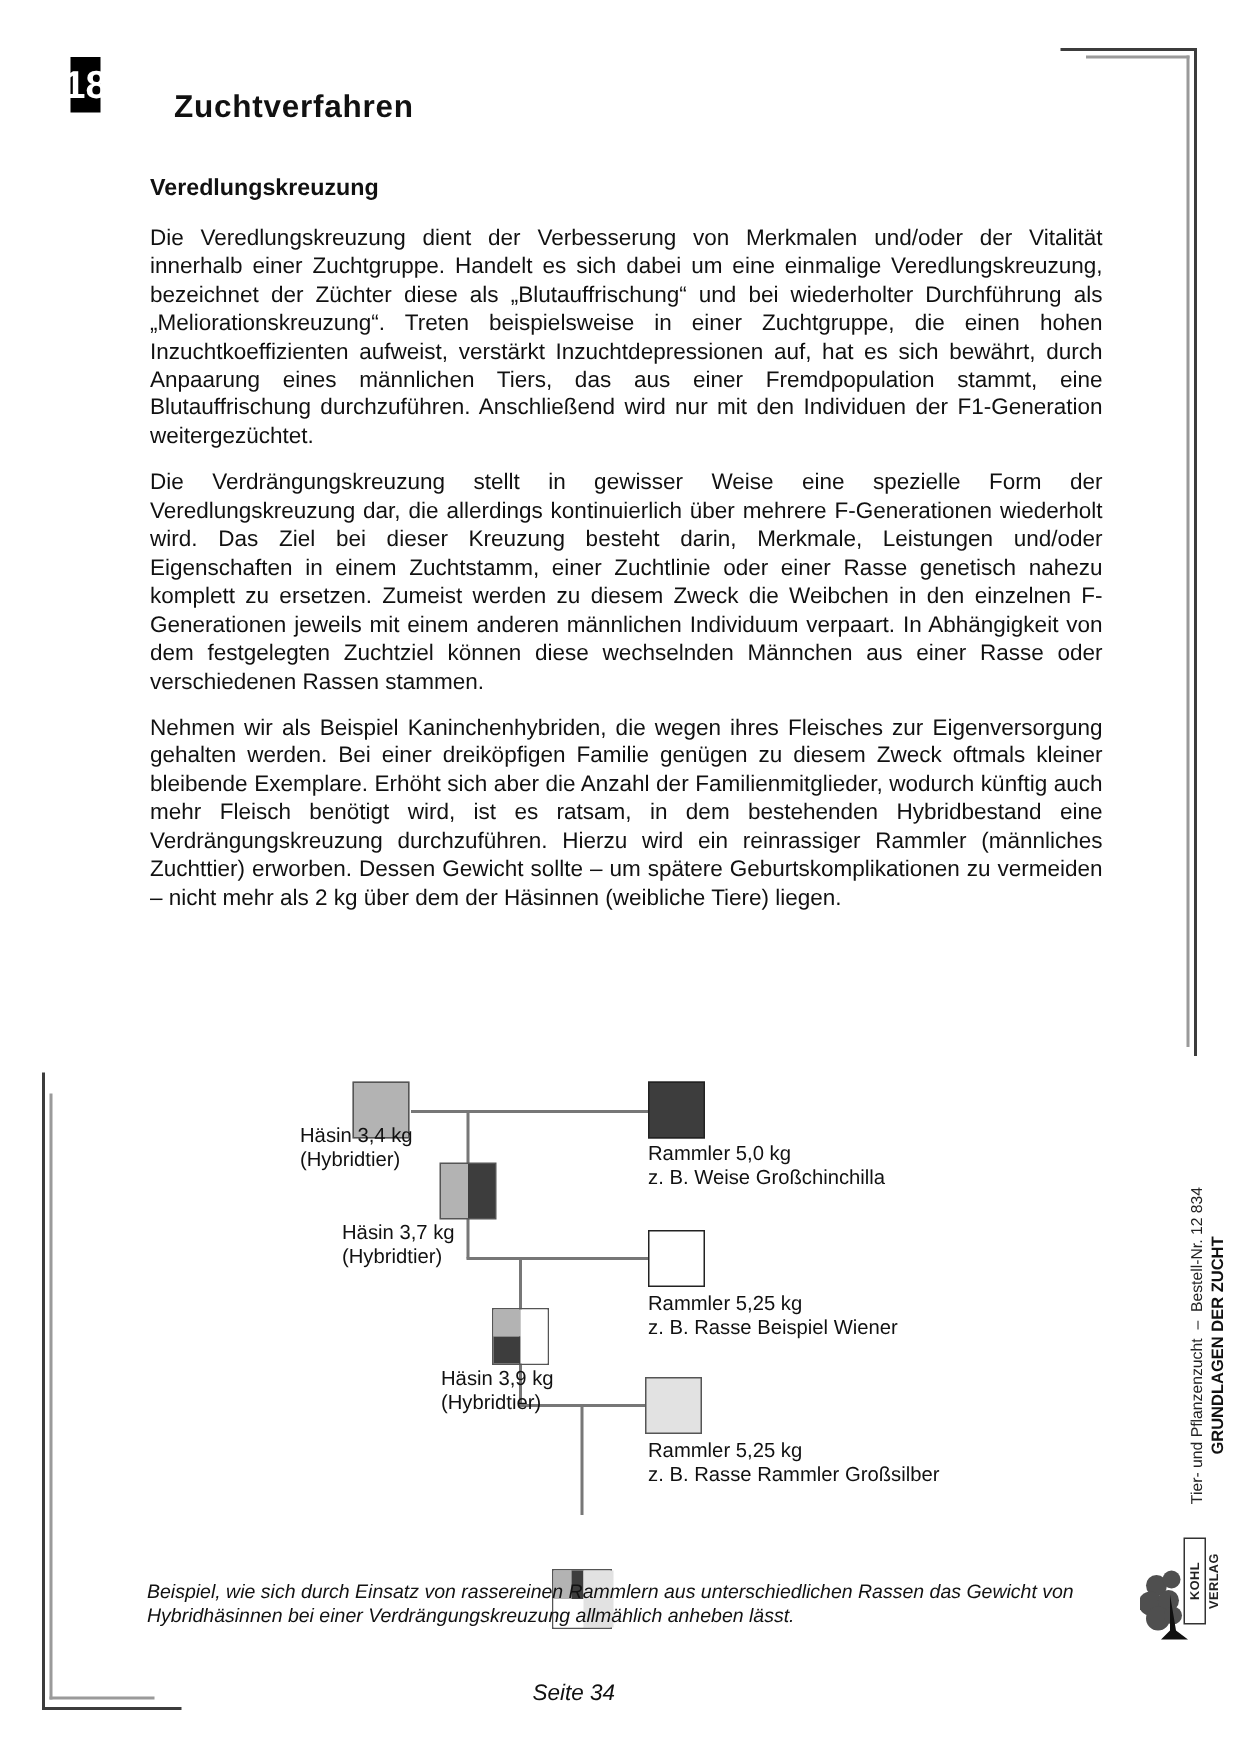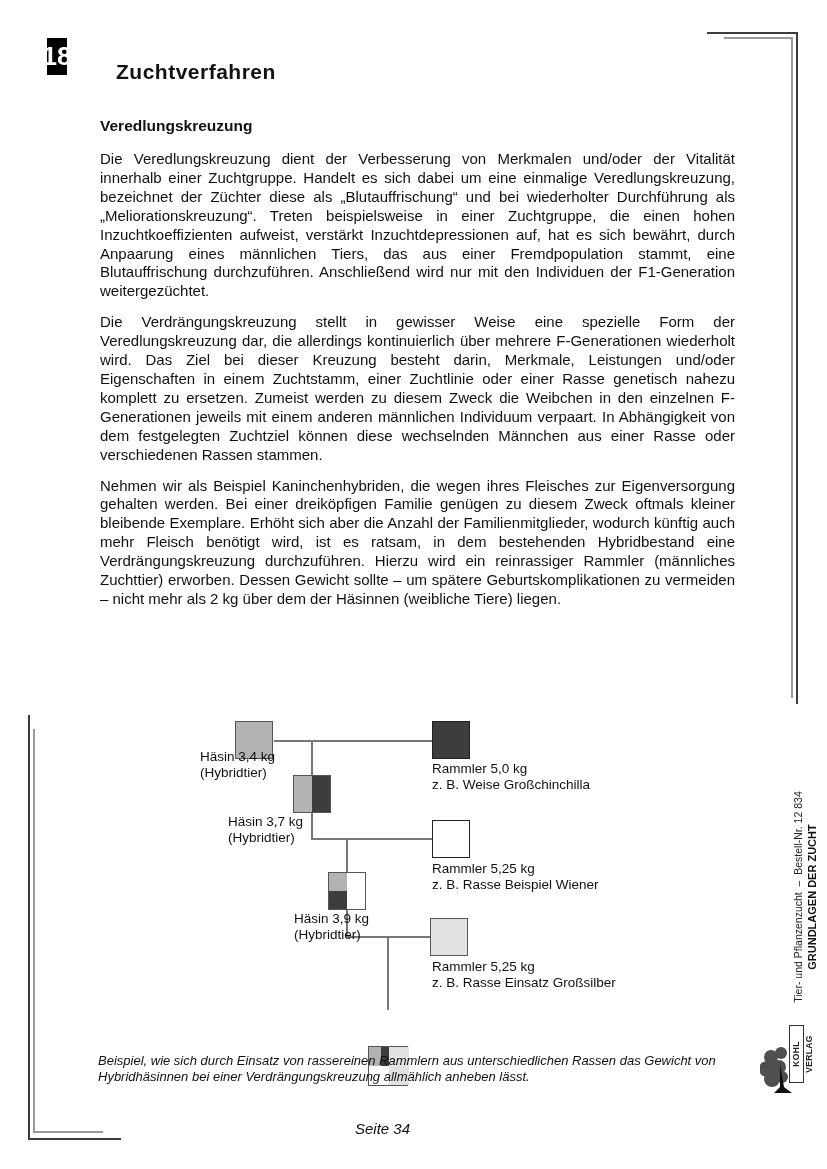--- a/index.html
+++ b/index.html
@@ -134,21 +134,21 @@
     <div style="left: 50%; top: 0px; width: 50%; height: 100%; background-color: rgb(255, 255, 255);"></div>
   </div>
   <div class="lbl" style="left:99px;top:196px;margin-left:45px;">
     <div>Häsin 3,9 kg</div>
     <div>(Hybridtier)</div>
   </div>
 
   <div class="sq sq-border-mid" style="left: 280px; top: 203px; background-color: rgb(226, 226, 226);"></div>
   <div class="lbl" style="left:282px;top:244px;">
     <div>Rammler 5,25 kg</div>
-    <div>z. B. Rasse Einsatz Großsilber</div>
+    <div>z. B. Rasse Rammler Großsilber</div>
   </div>
 
   <div class="sq sq-border-mid sq-rel" style="left:218px;top:293px;width:40px;height:40px;">
     <div style="left: 0px; top: 0px; width: 12px; height: 50%; background-color: rgb(179, 179, 179);"></div>
     <div style="left: 12px; top: 0px; width: 8px; height: 50%; background-color: rgb(61, 61, 61);"></div>
     <div style="left: 0px; top: 50%; width: 20px; height: 50%; background-color: rgb(255, 255, 255);"></div>
     <div style="left: 20px; top: 0px; width: 20px; height: 100%; background-color: rgb(226, 226, 226);"></div>
   </div>
 </div>
 

